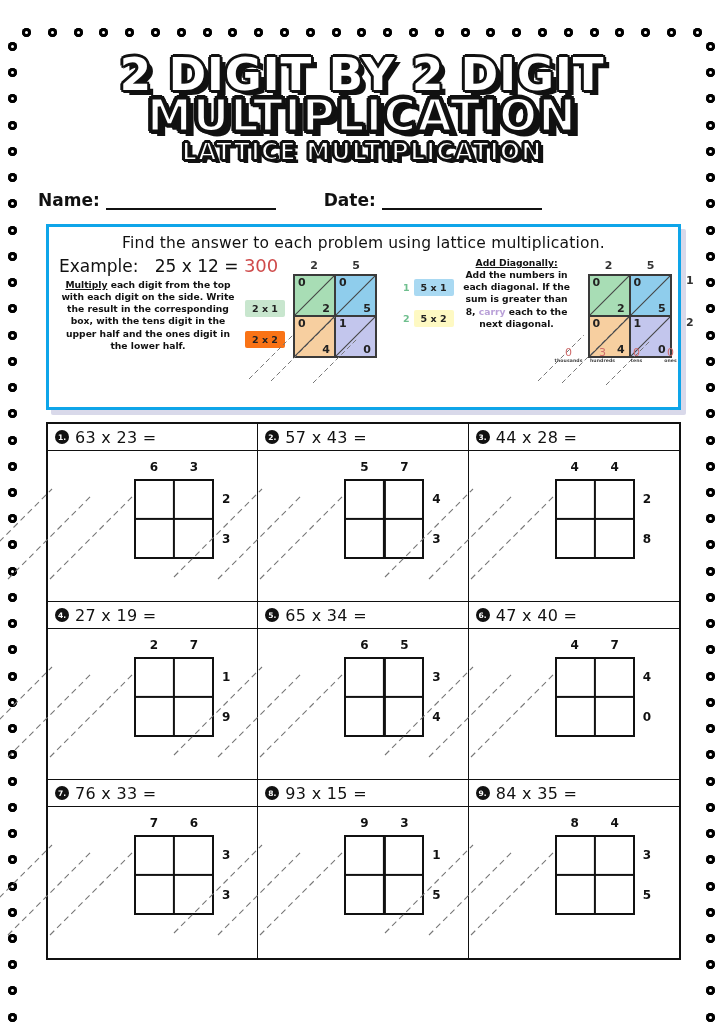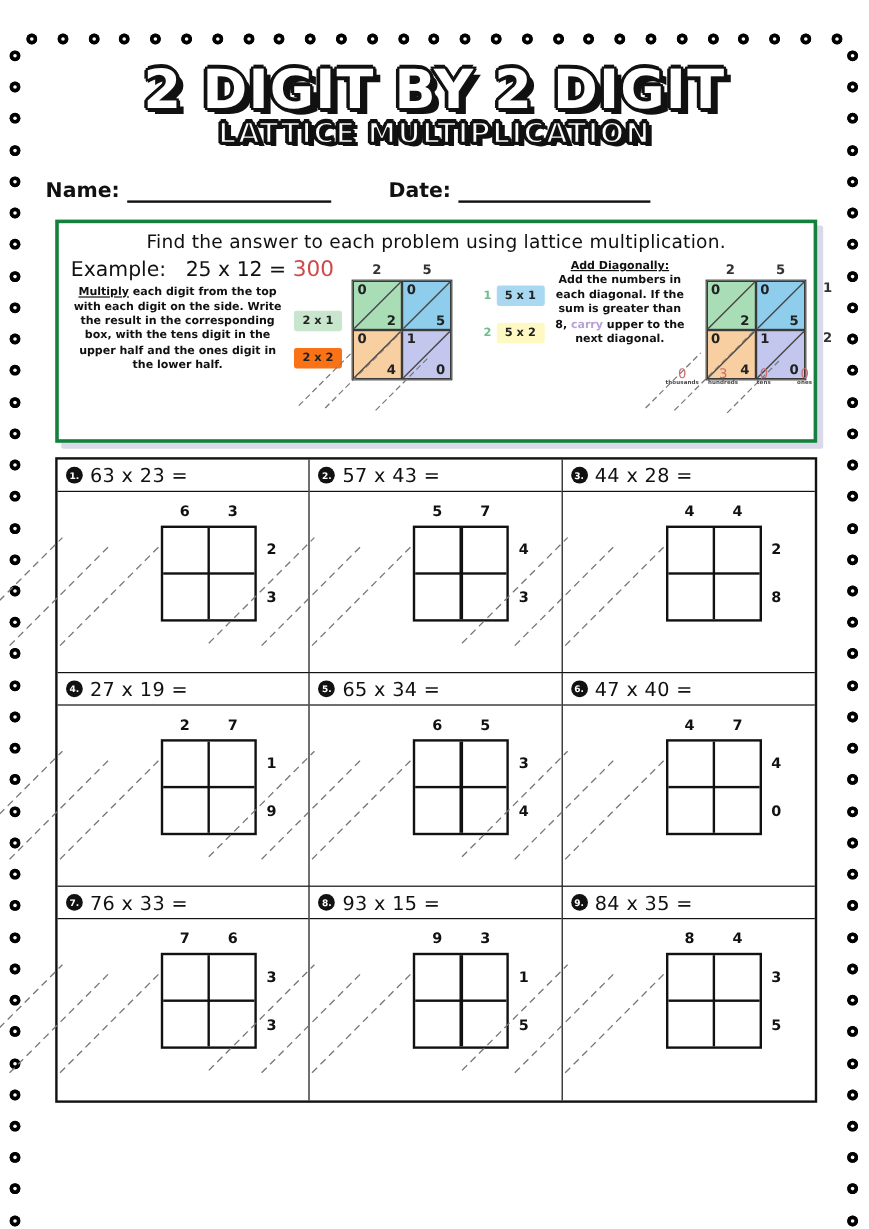--- a/index.html
+++ b/index.html
@@ -93,21 +93,21 @@
   
   .instr-wrap{
     position:relative;margin:14px 0 0 20px;width:635px;
   }
   .instr-shadow{
     position:absolute;left:5px;top:5px;width:100%;height:100%;
     background:#d9d9ea;border-radius:2px;
   }
   .instr{
     position:relative;
-    border:3px solid #15803d;background:#fff;
+    border:3px solid #0ea5e9;background:#fff;
     padding:6px 8px 6px 8px;box-sizing:border-box;
     height:186px;
   }
   .instr-head{
     text-align:center;font-size:15.5px;color:#111;
     font-weight:normal;letter-spacing:.2px;margin:1px 0 3px 0;
   }
   .instr-body{display:flex;}
   .instr-left{width:300px;}
   .instr-right{flex:1;display:flex;}
@@ -361,20 +361,21 @@
       <span class="dot"></span>
       <span class="dot"></span>
       <span class="dot"></span>
       <span class="dot"></span>
     </div>
 
   <div class="inner">
 
     <div class="title-block">
       <div class="title-l1">2 DIGIT BY 2 DIGIT</div>
+      <div class="title-l2">MULTIPLICATION</div>
       <div class="title-sub">LATTICE MULTIPLICATION</div>
     </div>
 
     <div class="namedate">
       <span class="nd-label">Name:</span>
       <span class="nd-line nd-name-line"></span>
       <span class="nd-gap"></span>
       <span class="nd-label">Date:</span>
       <span class="nd-line nd-date-line"></span>
     </div>
@@ -455,21 +456,21 @@
                 <span class="chip" style="background:#a9d9f2">5 x 1</span>
               </div>
               <div class="chip-row">
                 <span class="chip-idx" style="color:#6fbf8e">2</span>
                 <span class="chip" style="background:#fef9c3">5 x 2</span>
               </div>
             </div>
 
             <div class="adddiag-text" style="margin-left:8px;">
               <u>Add Diagonally:</u><br>
-              <span>Add the numbers in each diagonal. If the sum is greater than 8, </span><span class="carry">carry</span><span> upper to the next diagonal.</span>
+              <span>Add the numbers in each diagonal. If the sum is greater than 8, </span><span class="carry">carry</span><span> each to the next diagonal.</span>
             </div>
 
             <div class="ex-lattice" style="margin-top:4px;margin-left:8px;">
               <div class="ex-top">
                 <span>2</span>
                 <span>5</span>
               </div>
               <div class="ex-grid">
                 <div class="ex-cell" style="background:#a8ddb5">
                   <span class="d-up">0</span>

